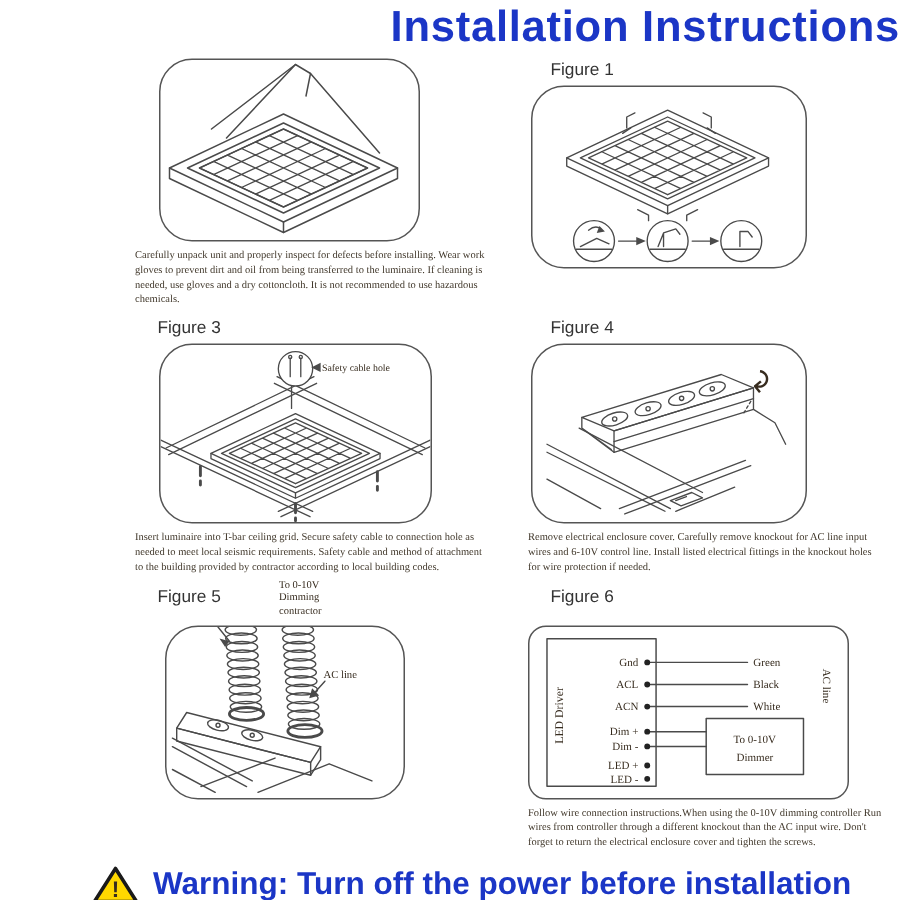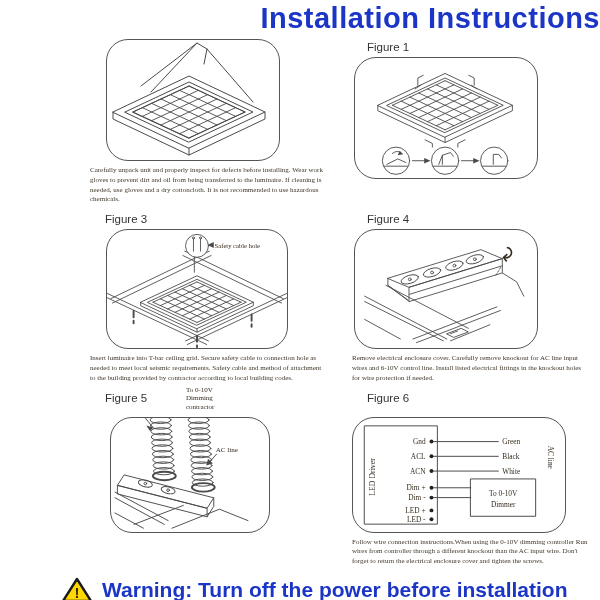--- a/index.html
+++ b/index.html
@@ -183,21 +183,21 @@
         </g>
         <path d="M96,50 l2,-7 5,5 Z" fill="#4a4a4a"></path>
         <path d="M40,10 l-7,-2 4,6 Z" fill="#4a4a4a"></path>
         <text x="106" y="36" font-size="7.5">AC line</text>
       </svg>
     </div>
   </div>
 
   <div class="fig fig6">
     <div class="fig-label">Figure 6</div>
-    <div class="fig-box" style="width:212px;height:114px;margin-left:2px;">
+    <div class="fig-box" style="width:212px;height:114px;margin-left:2px;border-radius:12px;">
       <svg width="212" height="114" viewBox="0 0 212 116">
         <g class="lineart">
           <rect x="10" y="8" width="74" height="100"></rect>
           <rect x="118" y="62" width="66" height="38"></rect>
           <path d="M80,24 H146 M80,39 H146 M80,54 H146"></path>
           <path d="M80,71 H118 M80,81 H118"></path>
         </g>
         <g fill="#222" stroke="none">
           <circle cx="78" cy="24" r="2"></circle>
             <circle cx="78" cy="39" r="2"></circle>

